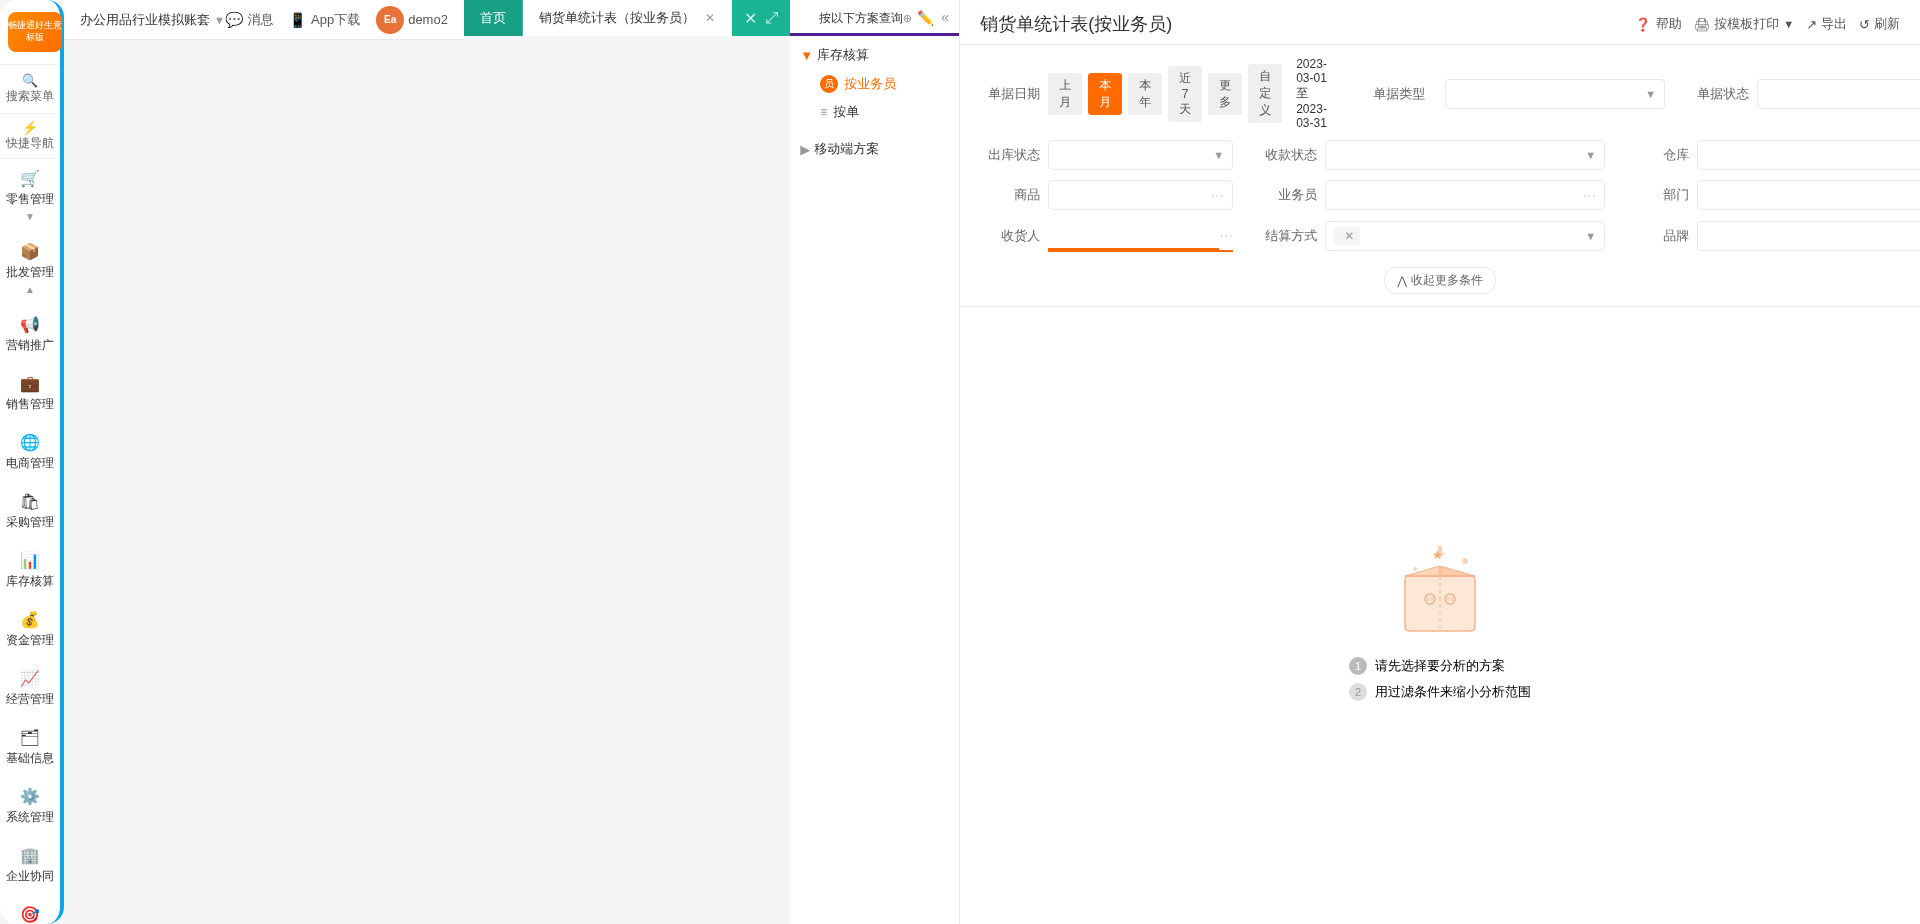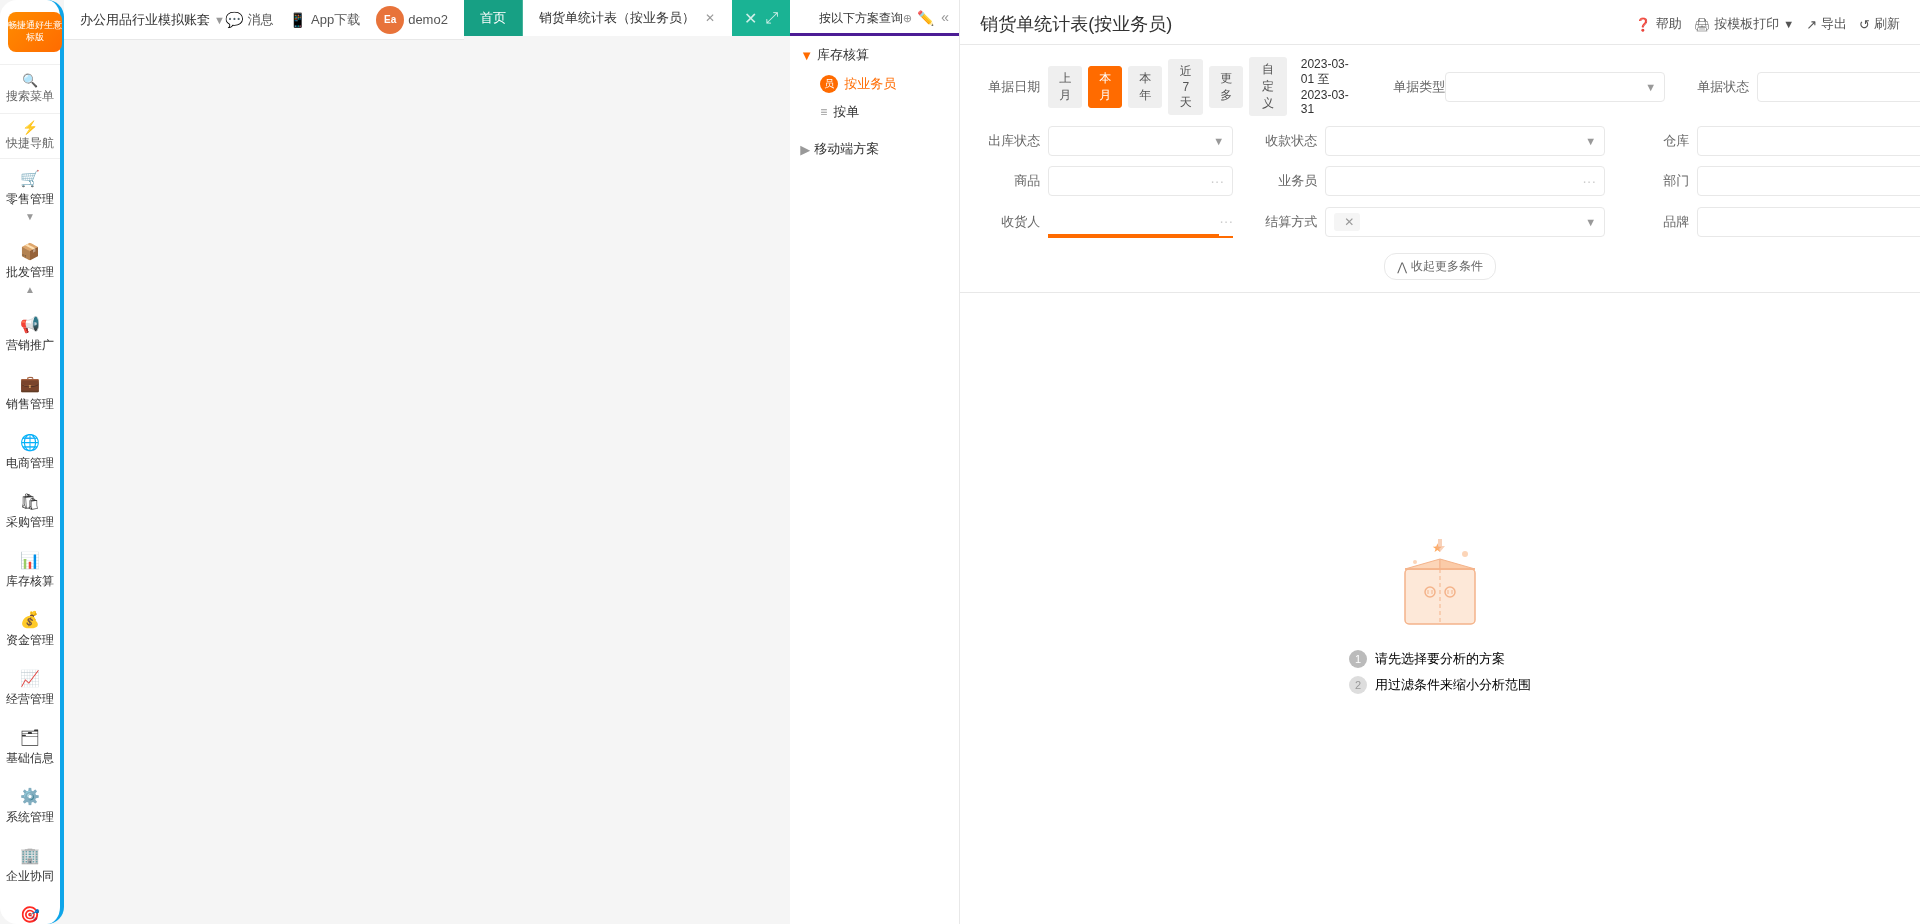--- a/index.html
+++ b/index.html
@@ -277,21 +277,21 @@
                 <div class="date-controls">
                   <button class="date-btn">上月</button>
                   <button class="date-btn active">本月</button>
                   <button class="date-btn">本年</button>
                   <button class="date-btn">近7天</button>
                   <button class="date-btn">更多</button>
                   <button class="date-btn">自定义</button>
                   <span class="date-range">2023-03-01 至 2023-03-31</span>
                 </div>
               </div>
-              <div style="display:flex;align-items:center;gap:0;flex-shrink:0;margin-left:16px;">
+              <div style="display:flex;align-items:center;gap:20px;flex-shrink:0;margin-left:16px;">
                 <div class="filter-label">单据类型</div>
                 <div class="filter-select" style="width:220px;">
                   <span class="placeholder"></span>
                   <span class="arrow">▼</span>
                 </div>
               </div>
               <div style="display:flex;align-items:center;gap:8px;flex-shrink:0;margin-left:16px;">
                 <div class="filter-label">单据状态</div>
                 <div class="filter-select" style="width:220px;">
                   <span class="placeholder"></span>

